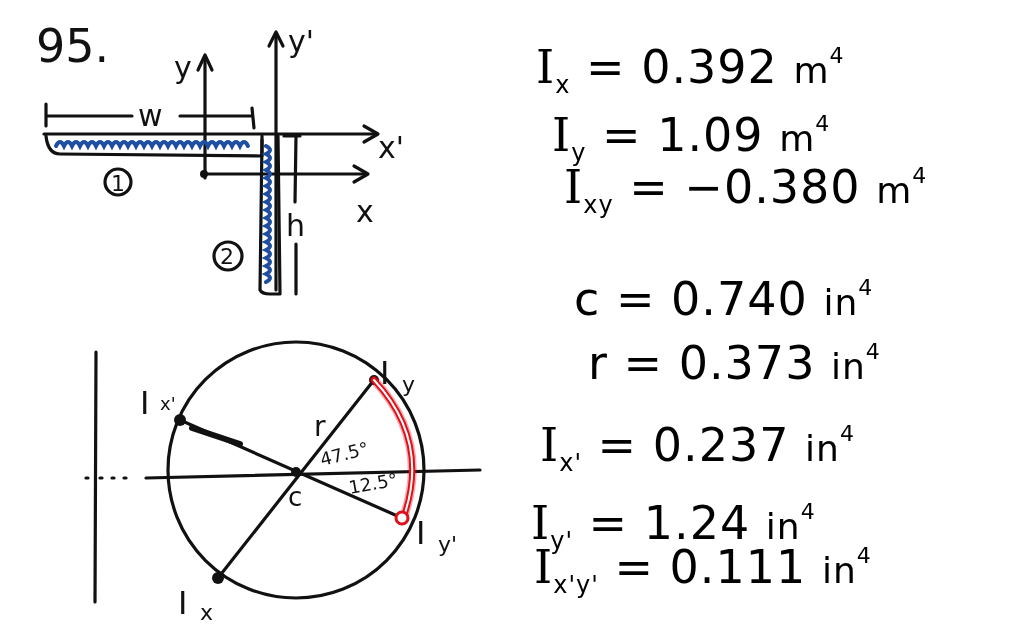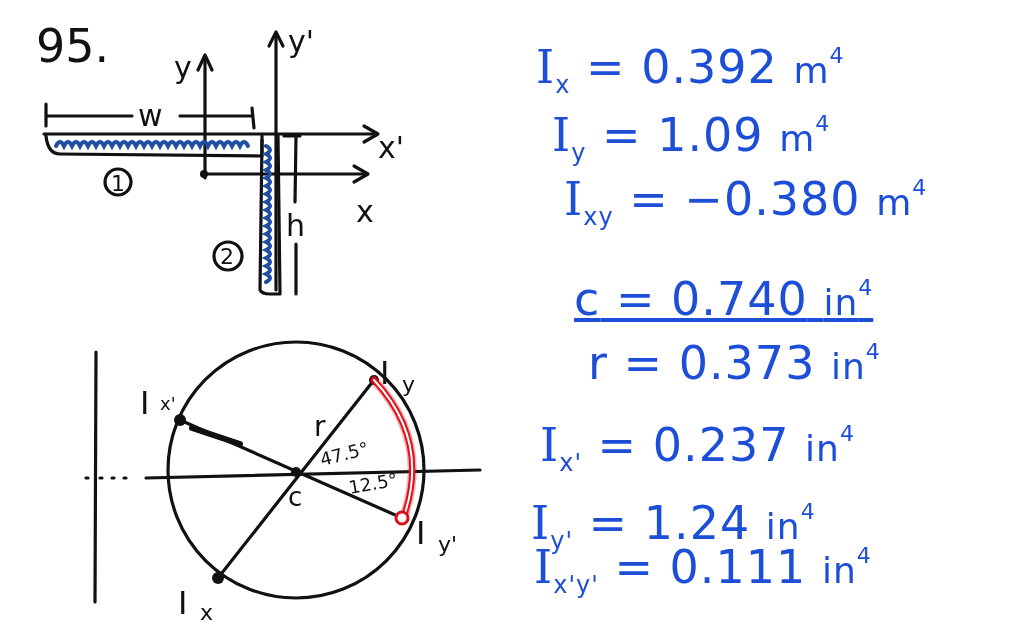--- a/index.html
+++ b/index.html
@@ -1,21 +1,21 @@
 <!DOCTYPE html>
 <html><head>
   <meta charset="utf-8">
   <style>
     html, body { margin: 0; padding: 0; background: #ffffff; }
     body { width: 1024px; height: 640px; position: relative; overflow: hidden;
            font-family: "DejaVu Sans", sans-serif; }
     svg { position: absolute; left: 0; top: 0; }
     .ink { stroke: #111; fill: none; stroke-width: 3.2; stroke-linecap: round; stroke-linejoin: round; }
     .hand { font-family: "DejaVu Sans", sans-serif; fill: #111; }
-    .eq { position: absolute; color: #1d4ed8; font-family: "DejaVu Sans", sans-serif;
+    .eq { position: absolute; color: #000000; font-family: "DejaVu Sans", sans-serif;
           font-size: 46px; letter-spacing: 1px; white-space: nowrap; line-height: 1; }
     .eq .sym { font-family: "DejaVu Serif", serif; }
     .eq sub { font-size: 24px; vertical-align: -10px; }
     .eq sup { font-size: 22px; vertical-align: 20px; }
     .eq .unit { font-size: 36px; }
   </style>
 </head>
 <body>
 
 <svg width="1024" height="640" viewBox="0 0 1024 640">
@@ -109,26 +109,26 @@
 <div class="eq" style="left:536px; top:44px;">
   <span class="sym">I</span><sub>x</sub>
   <span>= 0.392</span>
   <span class="unit">m</span><sup>4</sup>
 </div>
 <div class="eq" style="left:552px; top:112px;">
   <span class="sym">I</span><sub>y</sub>
   <span>= 1.09</span>
   <span class="unit">m</span><sup>4</sup>
 </div>
-<div class="eq" style="left:564px; top:176px;">
+<div class="eq" style="left:564px; top:164px;">
   <span class="sym">I</span><sub>xy</sub>
   <span>= −0.380</span>
   <span class="unit">m</span><sup>4</sup>
 </div>
-<div class="eq" style="left:574px; top:276px;text-decoration:underline;">
+<div class="eq" style="left:574px; top:276px;">
   <span>c</span>
   <span>= 0.740</span>
   <span class="unit">in</span><sup>4</sup>
 </div>
 <div class="eq" style="left:588px; top:340px;">
   <span>r</span>
   <span>= 0.373</span>
   <span class="unit">in</span><sup>4</sup>
 </div>
 <div class="eq" style="left:540px; top:422px;">

